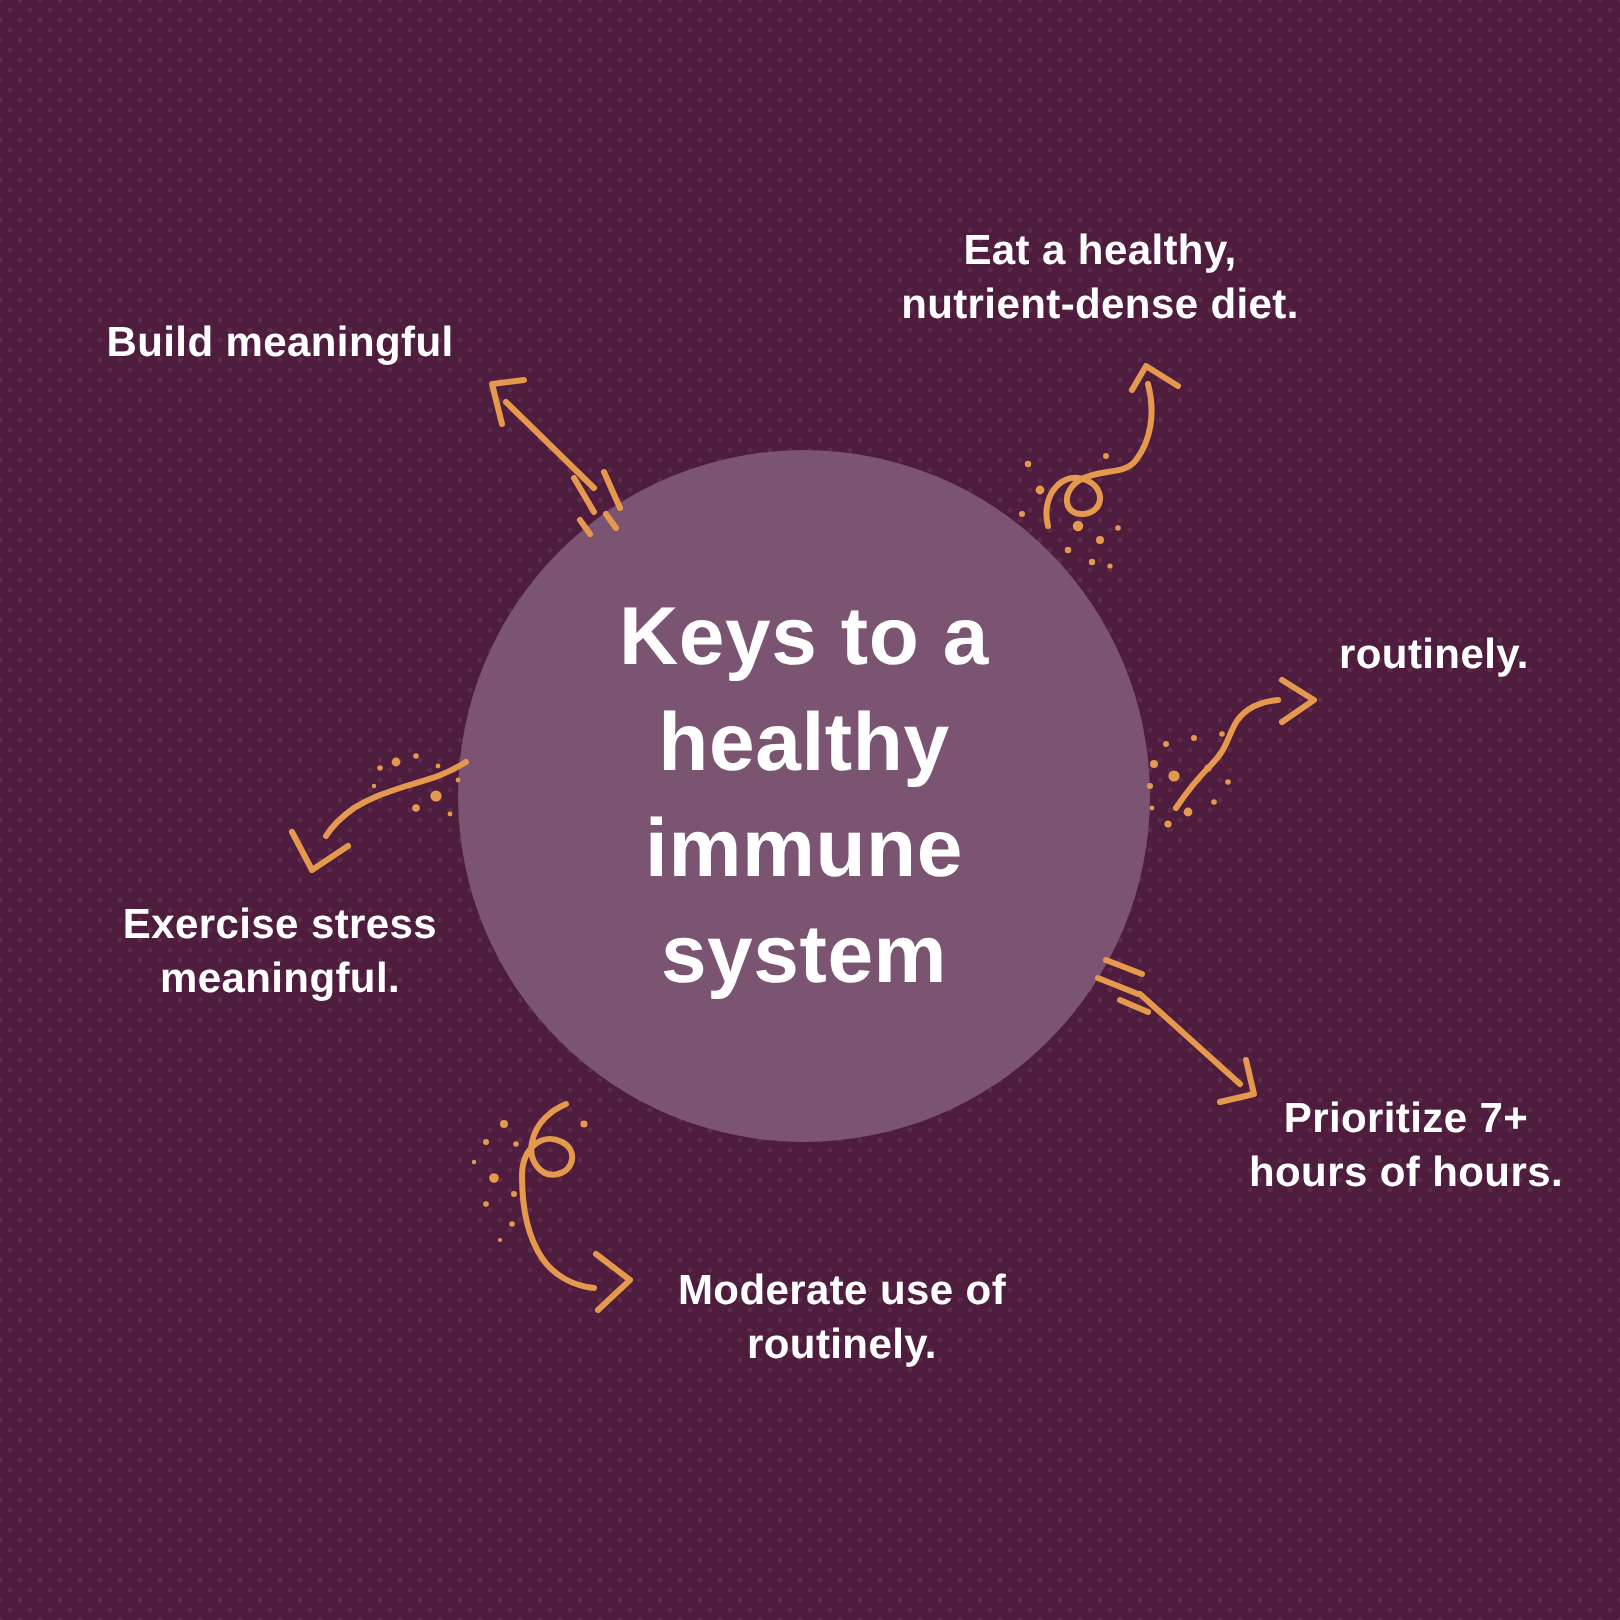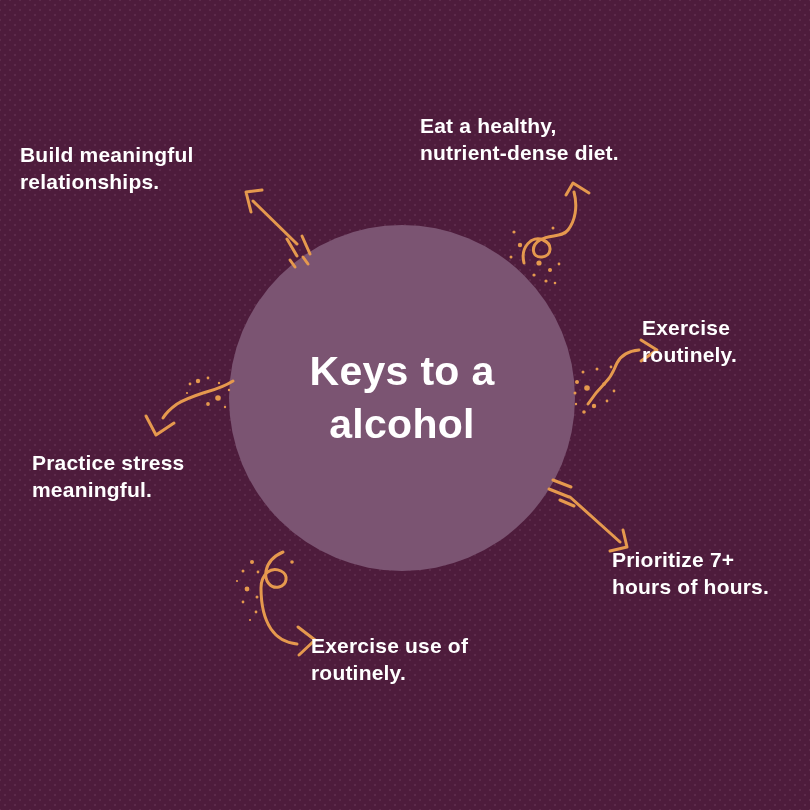--- a/index.html
+++ b/index.html
@@ -62,25 +62,25 @@
   .arrows circle {
     fill: var(--arrow, #E5994E);
     stroke: none;
   }
   .label {
     position: absolute;
     color: var(--text, #FFFFFF);
     font-size: 21px;
     line-height: 27px;
     font-weight: 700;
-    text-align: left;
+    text-align: center;
     letter-spacing: 0.2px;
     z-index: 4;
   }
-  .label-relationships { left: 20px;  top: 141px; width: 240px; }
+  .label-relationships { left: 20px;  top: 158px; width: 240px; }
   .label-diet          { left: 420px; top: 112px; width: 260px; }
   .label-exercise      { left: 642px; top: 314px; width: 150px; }
   .label-sleep         { left: 612px; top: 546px; width: 182px; }
   .label-substances    { left: 311px; top: 632px; width: 220px; }
   .label-stress        { left: 32px;  top: 449px; width: 216px; }
 </style>
 </head>
 <body>
 
 <div>
@@ -164,47 +164,47 @@
       <circle cx="208" cy="404" r="1.9"></circle>
       <circle cx="218" cy="398" r="2.8"></circle>
       <circle cx="225" cy="407" r="1.2"></circle>
       <circle cx="229" cy="390" r="1.2"></circle>
     </g>
   </svg>
 
   <div class="center-circle">
     <div class="center-title">
       <div>Keys to a</div>
-      <div>alcohol</div>
+      <div>healthy</div>
+      <div>immune</div>
+      <div>system</div>
     </div>
   </div>
 
   <div class="label label-relationships">
     <div>Build meaningful</div>
-    <div>relationships.</div>
   </div>
 
   <div class="label label-diet">
     <div>Eat a healthy,</div>
     <div>nutrient-dense diet.</div>
   </div>
 
   <div class="label label-exercise">
-    <div>Exercise</div>
     <div>routinely.</div>
   </div>
 
   <div class="label label-sleep">
     <div>Prioritize 7+</div>
     <div>hours of hours.</div>
   </div>
 
   <div class="label label-substances">
-    <div>Exercise use of</div>
+    <div>Moderate use of</div>
     <div>routinely.</div>
   </div>
 
   <div class="label label-stress">
-    <div>Practice stress</div>
+    <div>Exercise stress</div>
     <div>meaningful.</div>
   </div>
 
 </div>
 
 </body></html>

